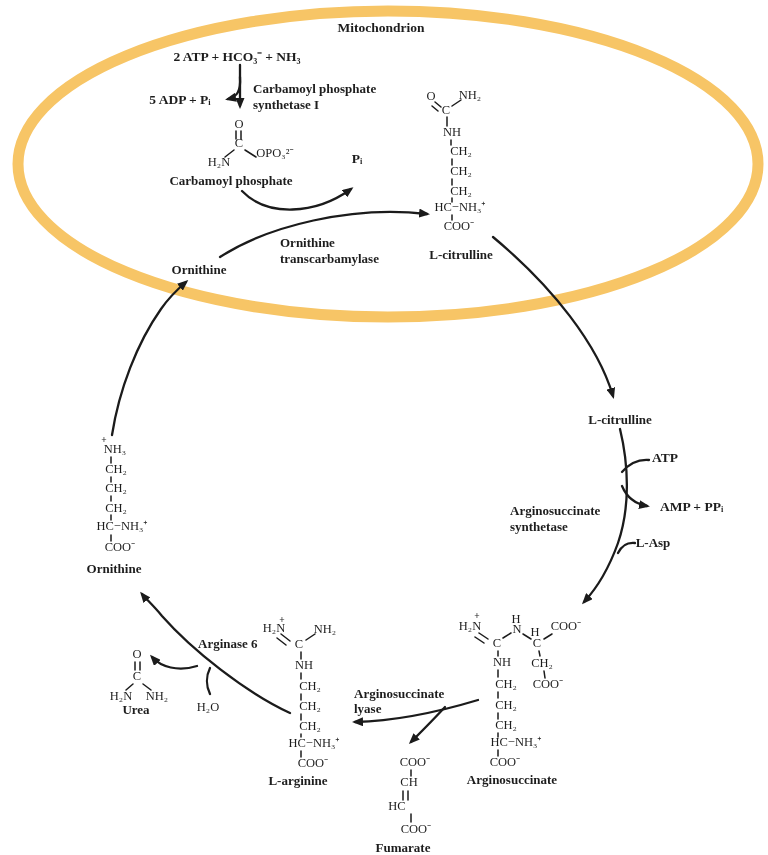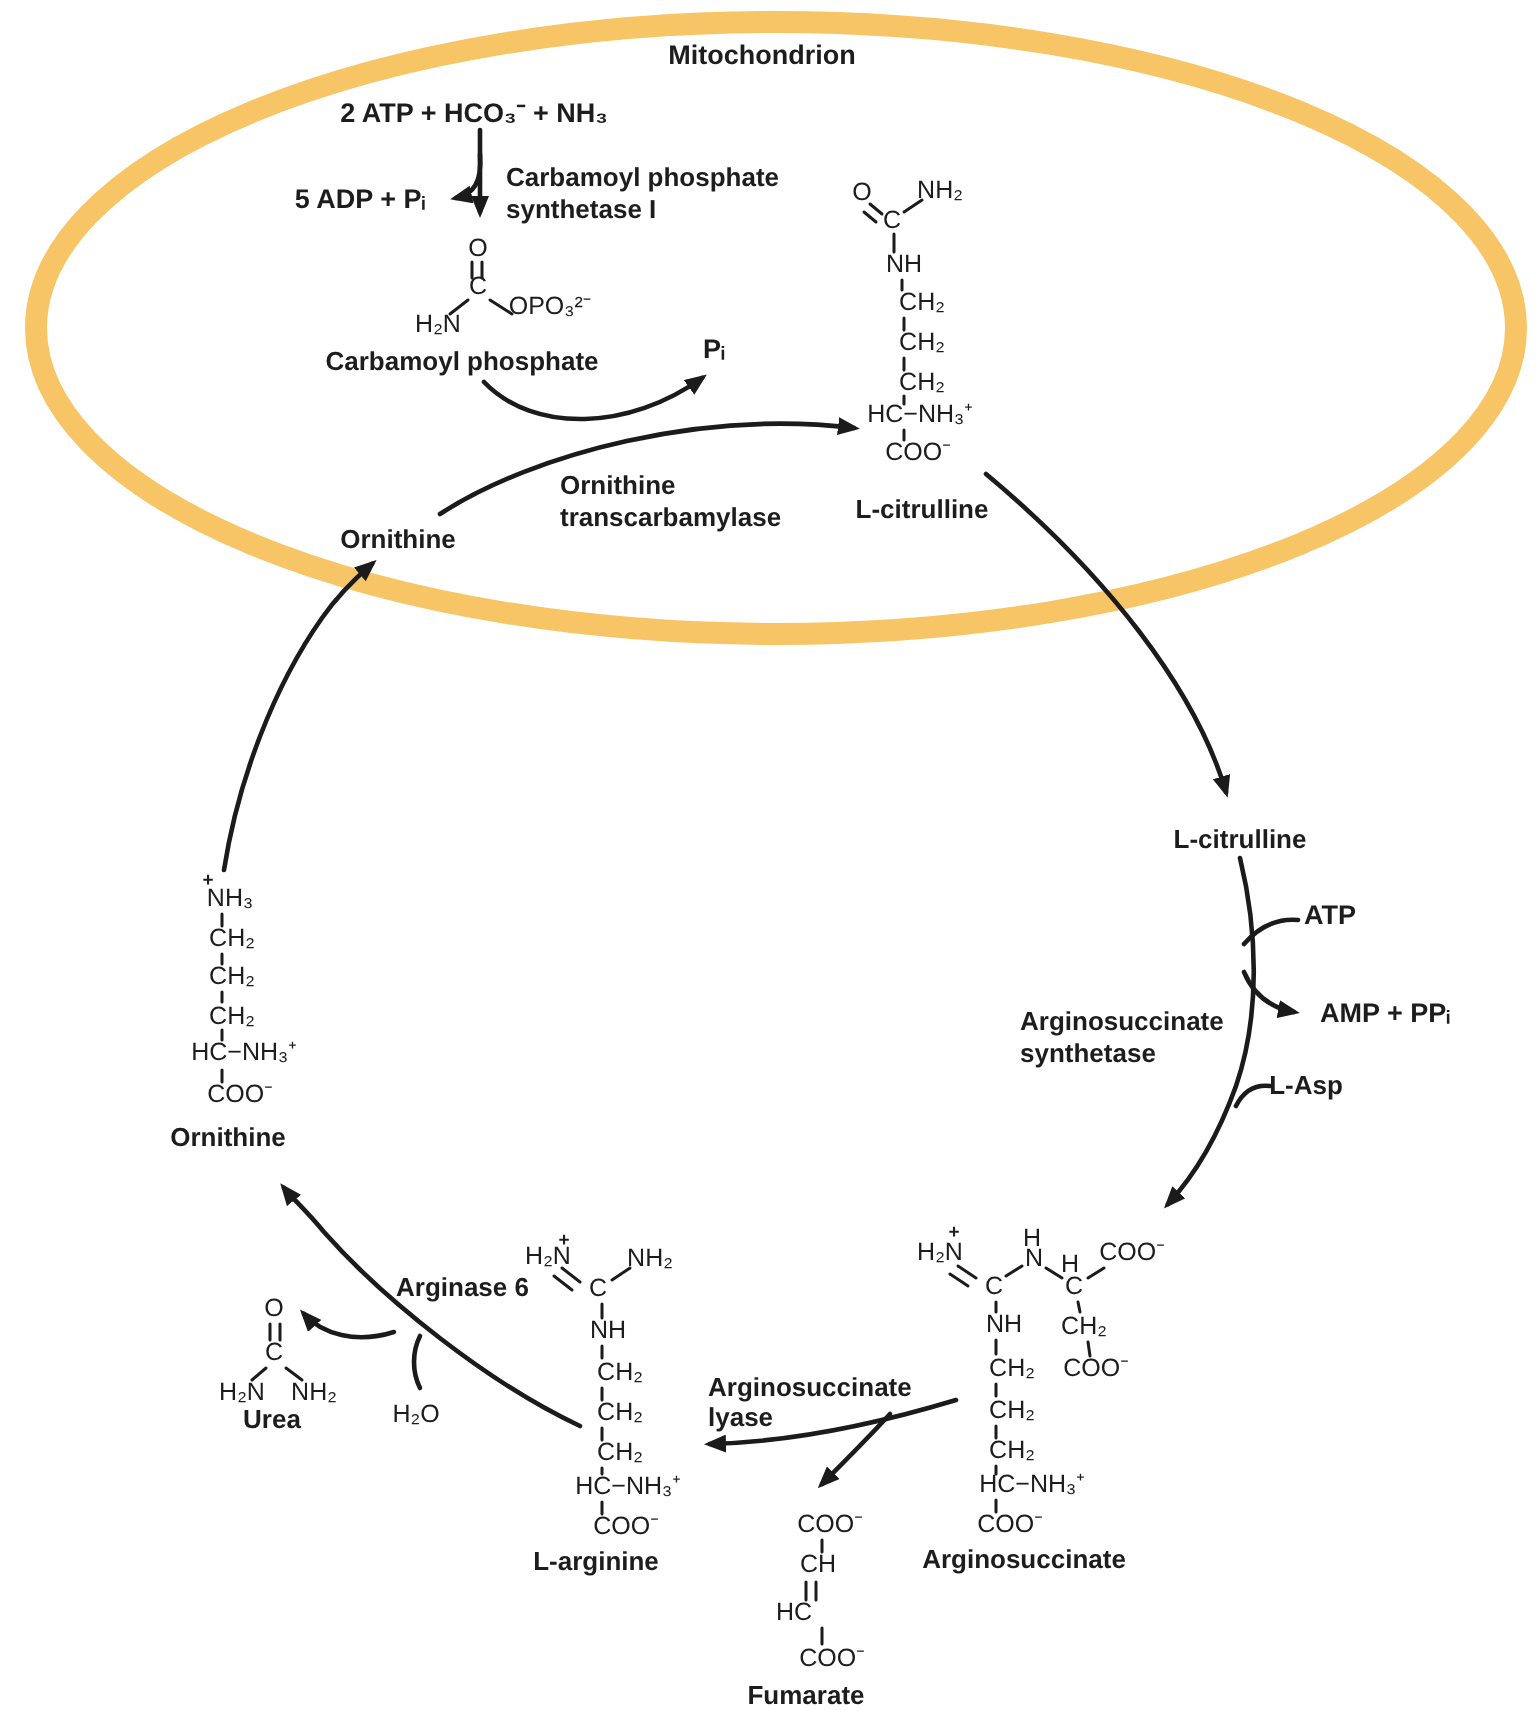--- a/index.html
+++ b/index.html
@@ -1,17 +1,17 @@
 <!DOCTYPE html>
 <html><head>
 <meta charset="utf-8">
 <style>
   html,body { margin:0; padding:0; background:#fff; }
   #stage { position:relative; width:768px; height:855px; background:#ffffff; overflow:hidden;
-           font-family:Liberation Sans, sans-serif; }
+           font-family:Liberation Serif, serif; }
   #art { position:absolute; left:0; top:0; }
   .t, .tl { position:absolute; white-space:nowrap; font-size:12.5px; color:#1d1d1d; line-height:1; }
   .t { transform:translateX(-50%); }
   .b { font-weight:bold; font-size:13px; }
   .big { font-size:13.5px; }
   .sm { font-size:9.5px; font-weight:bold; }
   svg * { vector-effect:none; }
 </style>
 </head>
 <body>
@@ -109,21 +109,21 @@
   <span class="t b big" style="left:180px;top:93px">5 ADP + Pᵢ</span>
   <span class="tl b" style="left:253px;top:82px">Carbamoyl phosphate</span>
   <span class="tl b" style="left:253px;top:98px">synthetase I</span>
 
   <span class="t" style="left:239px;top:118px">O</span>
   <span class="t" style="left:239px;top:137px">C</span>
   <span class="t" style="left:219px;top:156px">H₂N</span>
   <span class="t" style="left:275px;top:147px">OPO₃²⁻</span>
   <span class="t b" style="left:231px;top:174px">Carbamoyl phosphate</span>
 
-  <span class="t b big" style="left:357px;top:168px">Pᵢ</span>
+  <span class="t b big" style="left:357px;top:152px">Pᵢ</span>
   <span class="tl b" style="left:280px;top:236px">Ornithine</span>
   <span class="tl b" style="left:280px;top:252px">transcarbamylase</span>
   <span class="t b" style="left:199px;top:263px">Ornithine</span>
 
   <span class="t" style="left:431px;top:90px">O</span>
   <span class="t" style="left:470px;top:89px">NH₂</span>
   <span class="t" style="left:446px;top:104px">C</span>
   <span class="t" style="left:452px;top:126px">NH</span>
   <span class="t" style="left:461px;top:145px">CH₂</span>
   <span class="t" style="left:461px;top:165px">CH₂</span>

